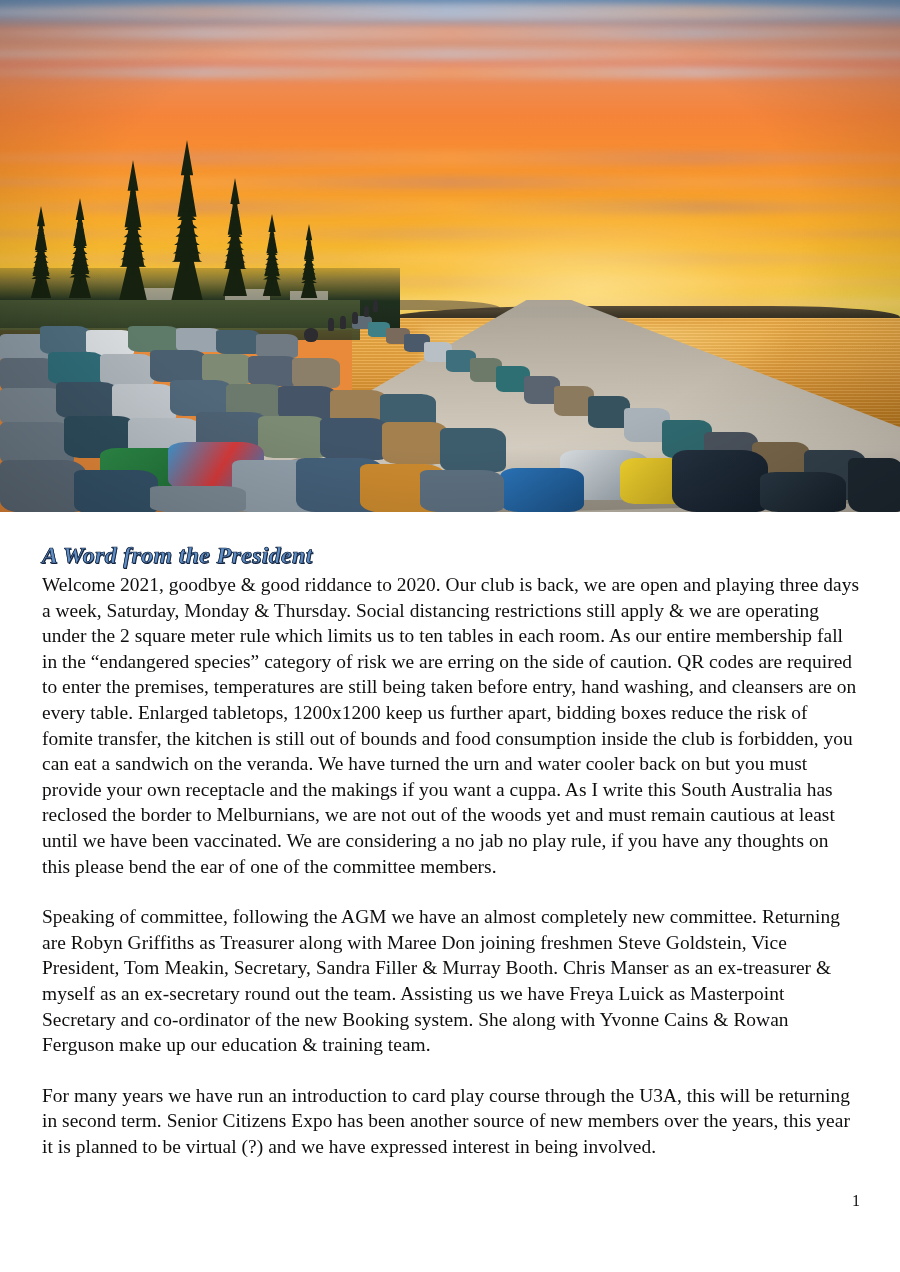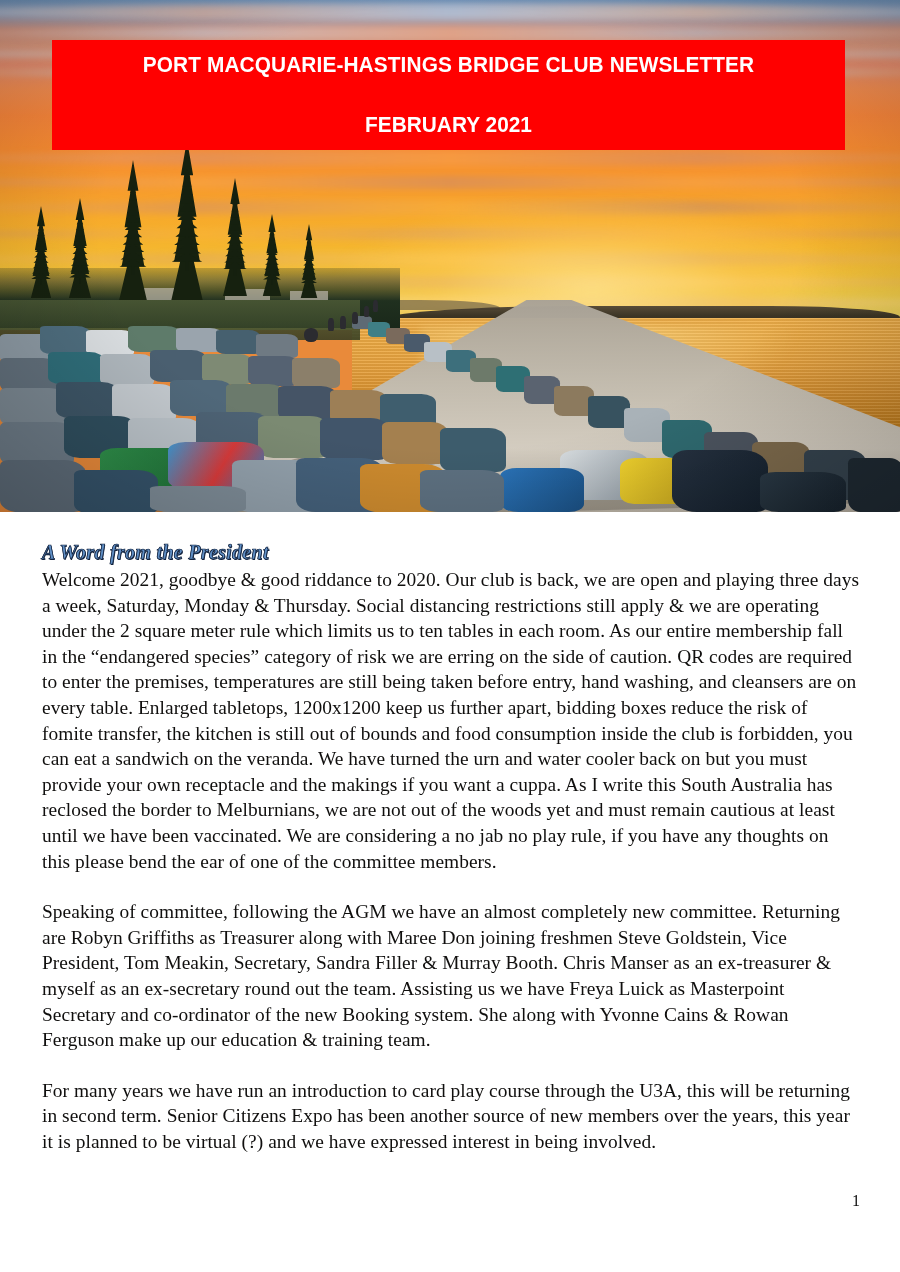--- a/index.html
+++ b/index.html
@@ -235,21 +235,21 @@
   .content {
     position: absolute;
     left: 42px;
     top: 540px;
     width: 818px;
   }
   .wordart-heading {
     font-family: "Liberation Serif", serif;
     font-weight: bold;
     font-style: italic;
-    font-size: 20px;
+    font-size: 24px;
     color: #5f8ec4;
     letter-spacing: .3px;
     margin: 0 0 2px 0;
     line-height: 1.25;
     -webkit-text-stroke: 0.7px #13223c;
     text-shadow: 0.6px 0.6px 0 #14243f, -0.3px -0.3px 0 #14243f;
   }
   .para {
     font-family: "Liberation Serif", serif;
     font-size: 19.4px;
@@ -421,24 +421,20 @@
 
   <div class="figure" style="left:373px; top:300px; width:5px; height:12px;"></div>
   <div class="figure" style="left:364px; top:306px; width:5px; height:11px;"></div>
   <div class="figure" style="left:352px; top:312px; width:6px; height:12px;"></div>
   <div class="figure" style="left:340px; top:316px; width:6px; height:13px;"></div>
   <div class="figure" style="left:328px; top:318px; width:6px; height:13px;"></div>
   <div class="figure" style="left:304px; top:328px; width:14px; height:14px; border-radius:45%;"></div>
 
   <div class="photo-vignette"></div>
 
-  <div class="banner">
-    <div class="banner-line1">PORT MACQUARIE-HASTINGS BRIDGE CLUB NEWSLETTER</div>
-    <div class="banner-line2">FEBRUARY 2021</div>
-  </div>
 </div>
 
 <div class="content">
   <h2 class="wordart-heading">A Word from the President</h2>
   <p class="para">Welcome 2021, goodbye &amp; good riddance to 2020. Our club is back, we are open and playing three days a week, Saturday, Monday &amp; Thursday. Social distancing restrictions still apply &amp; we are operating under the 2 square meter rule which limits us to ten tables in each room. As our entire membership fall in the “endangered species” category of risk we are erring on the side of caution. QR codes are required to enter the premises, temperatures are still being taken before entry, hand washing, and cleansers are on every table. Enlarged tabletops, 1200x1200 keep us further apart, bidding boxes reduce the risk of fomite transfer, the kitchen is still out of bounds and food consumption inside the club is forbidden, you can eat a sandwich on the veranda. We have turned the urn and water cooler back on but you must provide your own receptacle and the makings if you want a cuppa. As I write this South Australia has reclosed the border to Melburnians, we are not out of the woods yet and must remain cautious at least until we have been vaccinated. We are considering a no jab no play rule, if you have any thoughts on this please bend the ear of one of the committee members.</p>
   <p class="para">Speaking of committee, following the AGM we have an almost completely new committee. Returning are Robyn Griffiths as Treasurer along with Maree Don joining freshmen Steve Goldstein, Vice President, Tom Meakin, Secretary, Sandra Filler &amp; Murray Booth. Chris Manser as an ex-treasurer &amp; myself as an ex-secretary round out the team. Assisting us we have Freya Luick as Masterpoint Secretary and co-ordinator of the new Booking system. She along with Yvonne Cains &amp; Rowan Ferguson make up our education &amp; training team.</p>
   <p class="para">For many years we have run an introduction to card play course through the U3A, this will be returning in second term. Senior Citizens Expo has been another source of new members over the years, this year it is planned to be virtual (?) and we have expressed interest in being involved.</p>
 </div>
 
 <div class="page-number">1</div>

